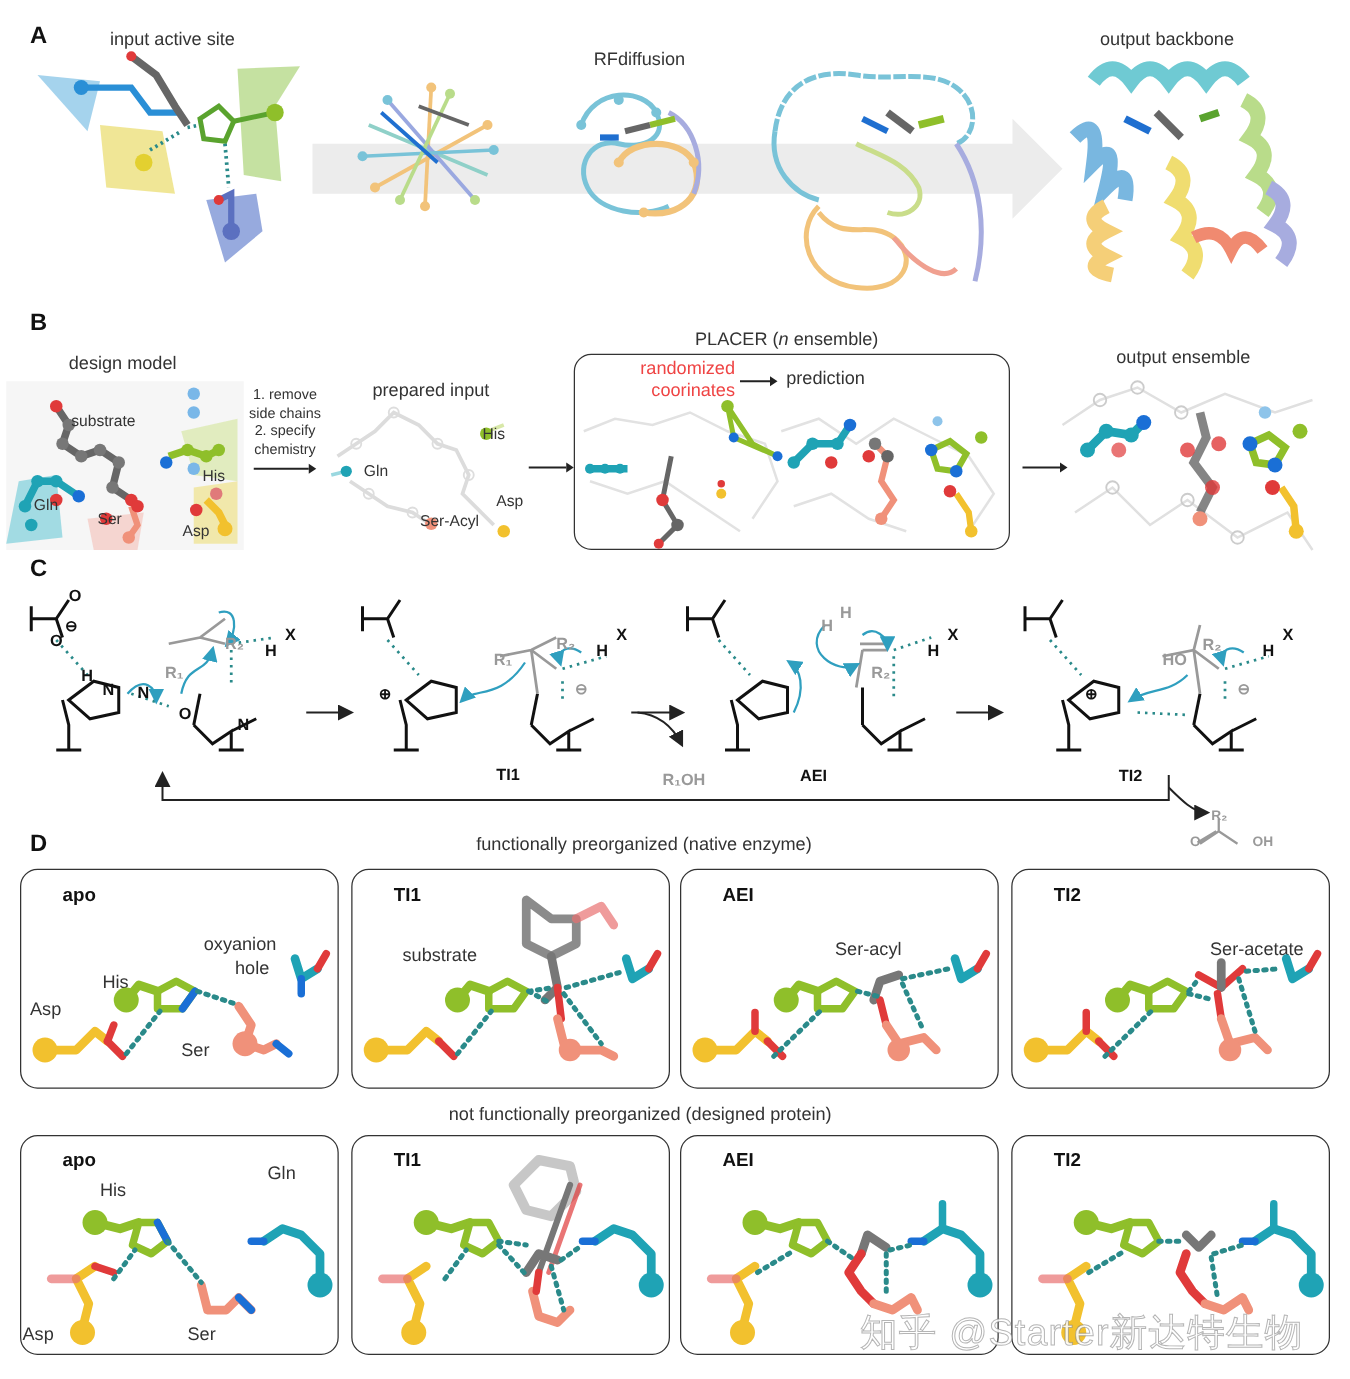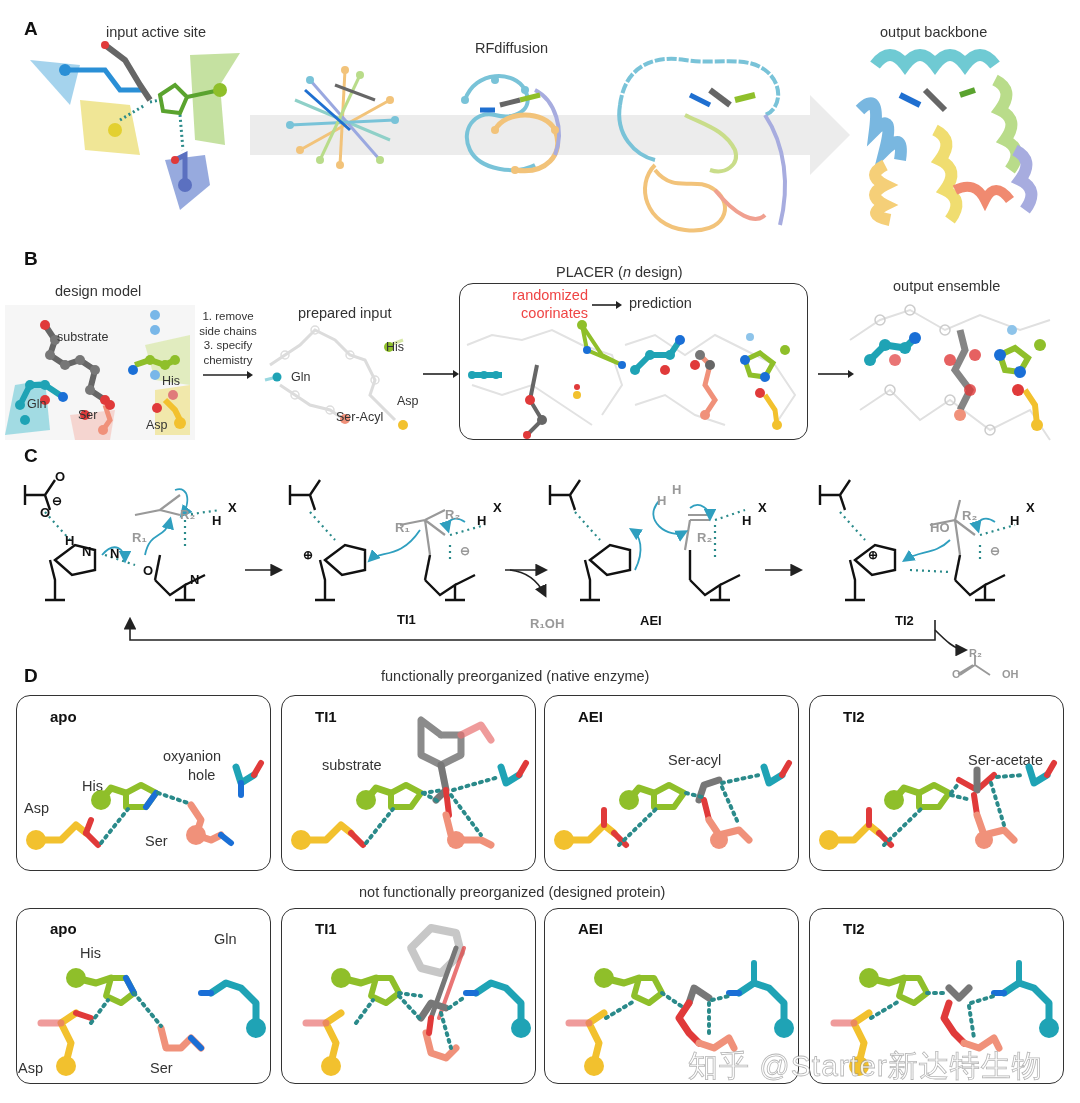--- a/index.html
+++ b/index.html
@@ -14,21 +14,21 @@
   .chem-gray { font-size: 13px; color: #999; font-weight: bold; }
   .box { position: absolute; border: 1.6px solid #333; border-radius: 14px; background: #fff; }
   svg { position: absolute; overflow: visible; }
   .watermark { position: absolute; font-size: 30px; color: rgba(255,255,255,0.85);
     -webkit-text-stroke: 0.8px rgba(120,120,120,0.55); white-space: nowrap; letter-spacing: 1px; }
 </style>
 </head>
 <body>
 
 <div class="abs panel-letter" style="left:24px;top:18px;">A</div>
-<div class="abs lbl" style="left:88px;top:24px;margin-left:18px;">input active site</div>
+<div class="abs lbl" style="left:88px;top:24px;">input active site</div>
 <div class="abs lbl" style="left:475px;top:40px;">RFdiffusion</div>
 <div class="abs lbl" style="left:880px;top:24px;">output backbone</div>
 
 <svg style="left:250px;top:95px;" width="600" height="80">
   <polygon points="0,20 560,20 560,0 600,40 560,80 560,60 0,60" fill="#ececec"></polygon>
 </svg>
 
 <svg style="left:25px;top:45px;" width="220" height="180">
   <path d="M5,15 L55,20 L45,60 Z" fill="#8fc8e8" opacity="0.8"></path>
   <path d="M55,55 L105,60 L115,110 L60,105 Z" fill="#eadb6a" opacity="0.7"></path>
@@ -173,21 +173,21 @@
 </svg>
 <div class="abs lbl-sm" style="left:57px;top:330px;">substrate</div>
 <div class="abs lbl-sm" style="left:27px;top:397px;">Gln</div>
 <div class="abs lbl-sm" style="left:162px;top:374px;">His</div>
 <div class="abs lbl-sm" style="left:78px;top:408px;">Ser</div>
 <div class="abs lbl-sm" style="left:146px;top:418px;">Asp</div>
 
 <div class="abs" style="left:197px;top:309px;width:62px;text-align:center;font-size:11.5px;line-height:14.5px;color:#333;">
   <div>1. remove</div>
   <div>side chains</div>
-  <div>3. specify</div>
+  <div>2. specify</div>
   <div>chemistry</div>
 </div>
 <svg style="left:203px;top:370px;" width="50" height="10">
     <line x1="0" y1="5" x2="44" y2="5" stroke="#222" stroke-width="1.6"></line>
     <polygon points="44,1 50,5 44,9" fill="#222"></polygon>
   </svg>
 
 <div class="abs lbl" style="left:298px;top:305px;">prepared input</div>
 <svg style="left:265px;top:325px;" width="150" height="110">
   <polyline points="5,40 20,30 35,20 50,5 70,15 85,30 100,35 110,55 105,70 120,85 130,95" stroke="#dcdcdc" stroke-width="3" fill="none"></polyline>
@@ -210,21 +210,21 @@
 <div class="abs lbl-sm" style="left:291px;top:370px;">Gln</div>
 <div class="abs lbl-sm" style="left:386px;top:340px;">His</div>
 <div class="abs lbl-sm" style="left:336px;top:410px;">Ser-Acyl</div>
 <div class="abs lbl-sm" style="left:397px;top:394px;">Asp</div>
 <svg style="left:423px;top:369px;" width="36" height="10">
     <line x1="0" y1="5" x2="30" y2="5" stroke="#222" stroke-width="1.6"></line>
     <polygon points="30,1 36,5 30,9" fill="#222"></polygon>
   </svg>
 
 <div class="abs lbl" style="left:556px;top:264px;">
-  <span>PLACER (</span><i>n</i><span> design)</span>
+  <span>PLACER (</span><i>n</i><span> ensemble)</span>
 </div>
 <div class="box" style="left:459px;top:283px;width:349px;height:157px;"></div>
 <div class="abs" style="left:488px;top:286px;width:100px;text-align:right;font-size:14.5px;line-height:18px;color:#ef4444;">
   <div>randomized</div>
   <div>coorinates</div>
 </div>
 <svg style="left:592px;top:300px;" width="30" height="10">
     <line x1="0" y1="5" x2="24" y2="5" stroke="#222" stroke-width="1.6"></line>
     <polygon points="24,1 30,5 24,9" fill="#222"></polygon>
   </svg>

